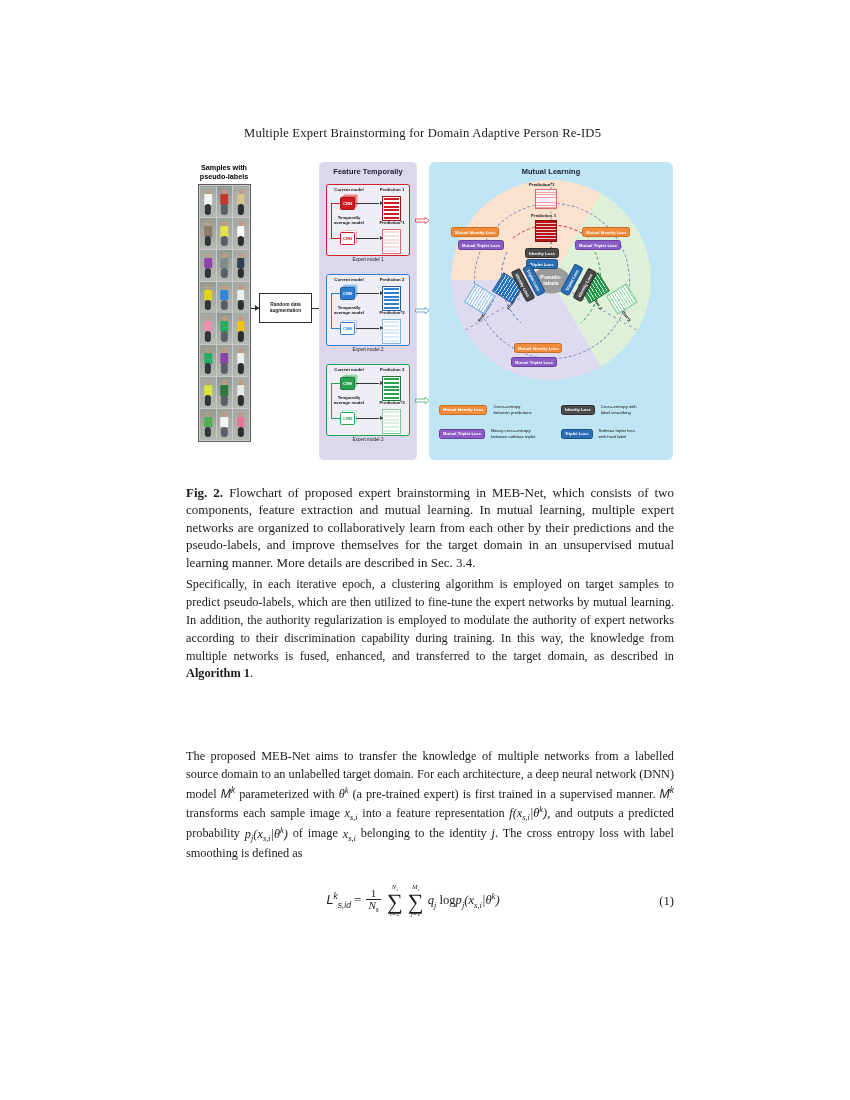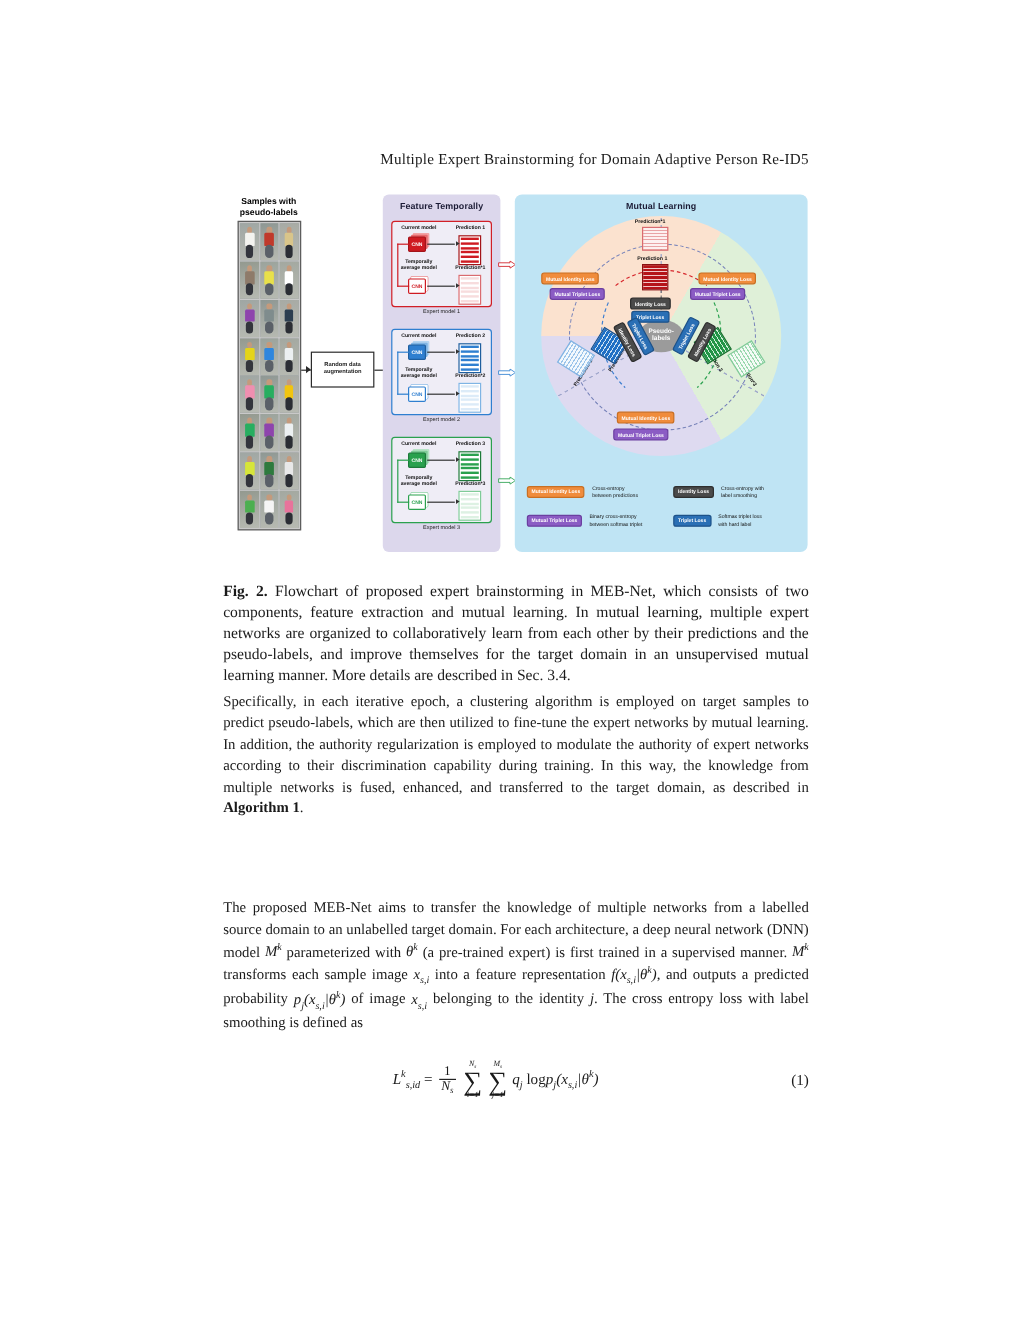--- a/index.html
+++ b/index.html
@@ -22,21 +22,21 @@
     background: #fff;
   }
   
   .runhead {
     position: absolute;
     left: 186px; top: 126px;
     width: 488px;
     font-size: 12.6px;
     letter-spacing: .2px;
     display: flex;
-    justify-content: flex-end;
+    justify-content: flex-start;
     align-items: baseline;
   }
   .runhead .rh-title { margin-left: 58px; }
   .runhead .rh-page { }
 
   
   .figure {
     position: absolute;
     left: 189px; top: 162px;
     width: 484px; height: 300px;
@@ -355,21 +355,21 @@
     width: 488px;
     display: flex;
     align-items: center;
     font-size: 12.6px;
   }
   .eq-body { flex: 1; text-align: center; }
   .eq-num { width: 34px; text-align: right; }
 
   
   .mi { font-style: italic; }
-  .cal { font-family: Liberation Serif, serif; font-style: italic; }
+  .cal { font-family: Liberation Sans, sans-serif; font-style: italic; }
   .sup { font-size: .68em; vertical-align: super; }
   .sub { font-size: .68em; vertical-align: sub; }
   .frac {
     display: inline-block; vertical-align: middle;
     text-align: center; font-size: .88em; line-height: 1.05;
     margin: 0 2px;
   }
   .frac .num0 { display: block; border-bottom: 1px solid #222; padding: 0 2px; }
   .frac .den0 { display: block; padding: 0 2px; }
   .bigsum {

